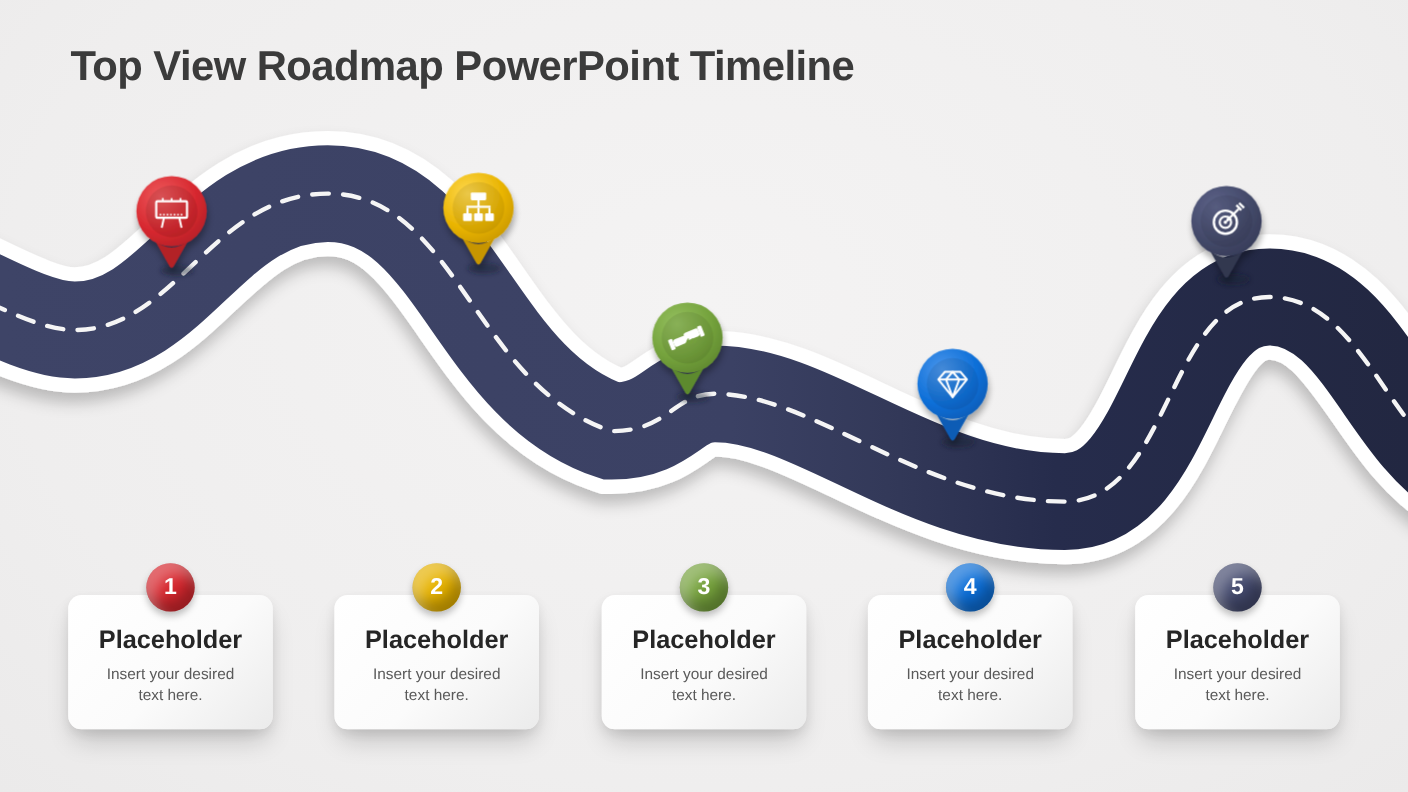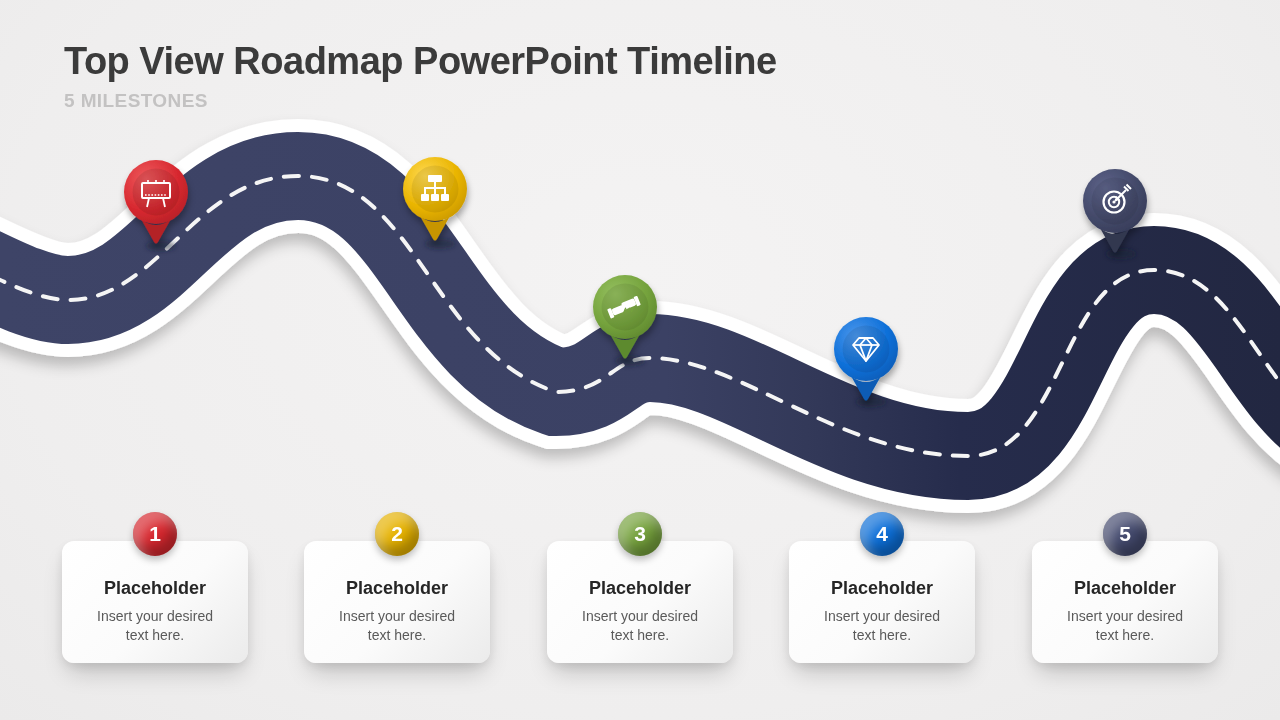--- a/index.html
+++ b/index.html
@@ -2,50 +2,49 @@
 <html><head>
 <meta charset="utf-8">
 <style>
   html,body{margin:0;padding:0;}
   #stage{
     position:relative;width:1280px;height:720px;overflow:hidden;
     background:radial-gradient(ellipse at 50% 38%, #f4f3f3 0%, #efeeee 70%, #ebeaea 100%);
     font-family:"Liberation Sans", sans-serif;
   }
   
-  .header{position:absolute;left:64px;top:40px;z-index:3;}
+  .header{position:absolute;left:64px;top:40px;z-index:3;text-align:center;}
   .title{font-size:38px;font-weight:600;color:#3b3b3b;letter-spacing:-0.5px;}
   .subtitle{margin-top:7px;font-size:19px;font-weight:bold;color:#c3c2c2;letter-spacing:0.4px;}
   
   #road-svg{position:absolute;left:0;top:0;z-index:1;}
   
   .card{
     position:absolute;top:541px;width:186px;height:122px;border-radius:12px;
     background:linear-gradient(135deg,#ffffff 0%,#fbfbfb 55%,#ebebeb 100%);
     box-shadow:0 14px 24px -6px rgba(0,0,0,0.20), 0 4px 10px rgba(0,0,0,0.07);
     z-index:4;text-align:center;
   }
   .badge{
     position:absolute;left:50%;top:-29px;margin-left:-22px;width:44px;height:44px;border-radius:50%;
     background:var(--c,#888);
     box-shadow:inset 8px 10px 12px rgba(255,255,255,0.32), inset -6px -9px 12px rgba(0,0,0,0.30), 0 4px 7px rgba(0,0,0,0.25);
     display:flex;align-items:center;justify-content:center;
     color:#ffffff;font-size:21px;font-weight:bold;
   }
-  .card-title{margin-top:37px;font-size:18px;font-weight:bold;color:#262626;}
+  .card-title{margin-top:27px;font-size:23px;font-weight:bold;color:#262626;}
   .card-body{margin:8px auto 0;width:140px;font-size:14px;line-height:19px;color:#5a5a5a;}
 </style>
 </head>
 <body>
 
 <div id="stage">
 
   <div class="header">
     <div class="title">Top View Roadmap PowerPoint Timeline</div>
-    <div class="subtitle">5 MILESTONES</div>
   </div>
 
   <svg id="road-svg" width="1280" height="720" viewBox="0 0 1280 720">
     <defs>
       <linearGradient id="roadGrad" gradientUnits="userSpaceOnUse" x1="0" y1="300" x2="1280" y2="300">
         <stop offset="0" stop-color="#3e4467"></stop>
         <stop offset="0.52" stop-color="#3b4164"></stop>
         <stop offset="0.63" stop-color="#333959"></stop>
         <stop offset="0.75" stop-color="#262c4c"></stop>
         <stop offset="1" stop-color="#222741"></stop>

